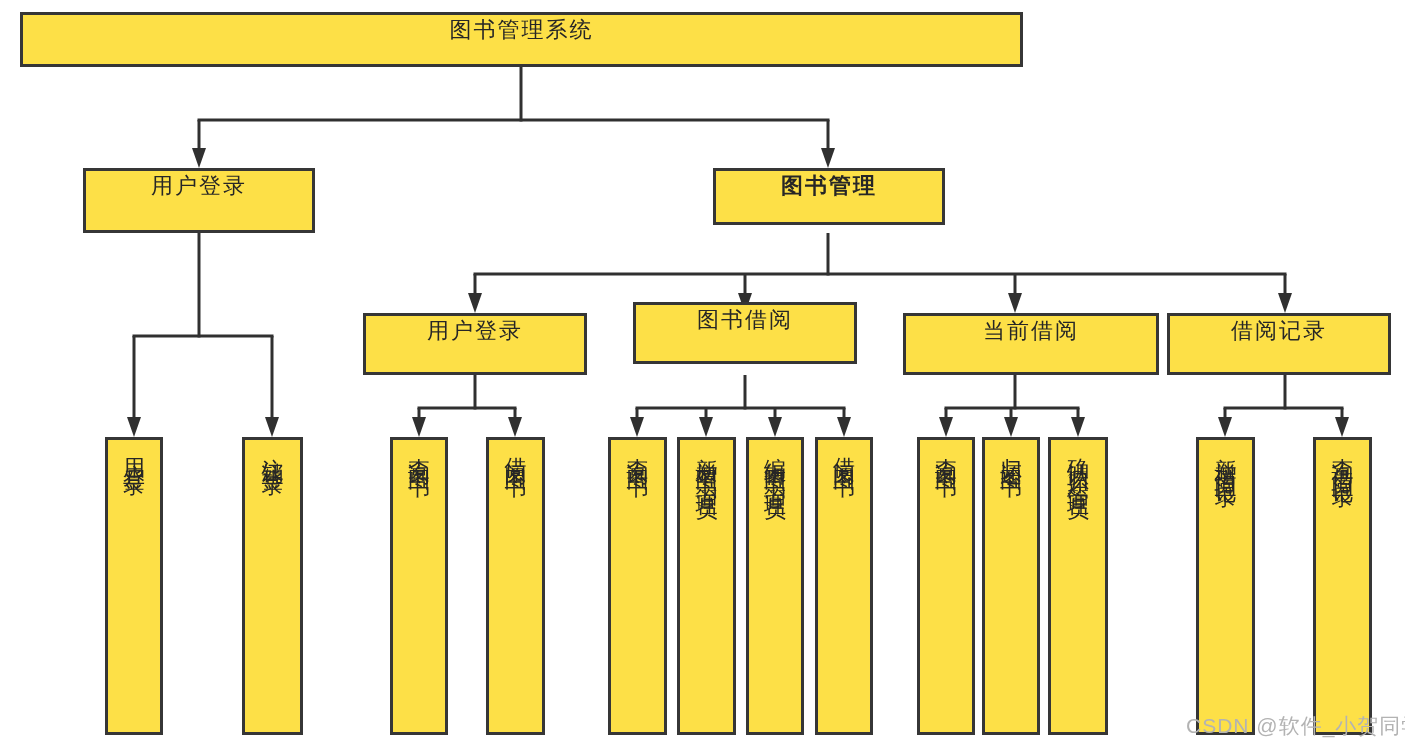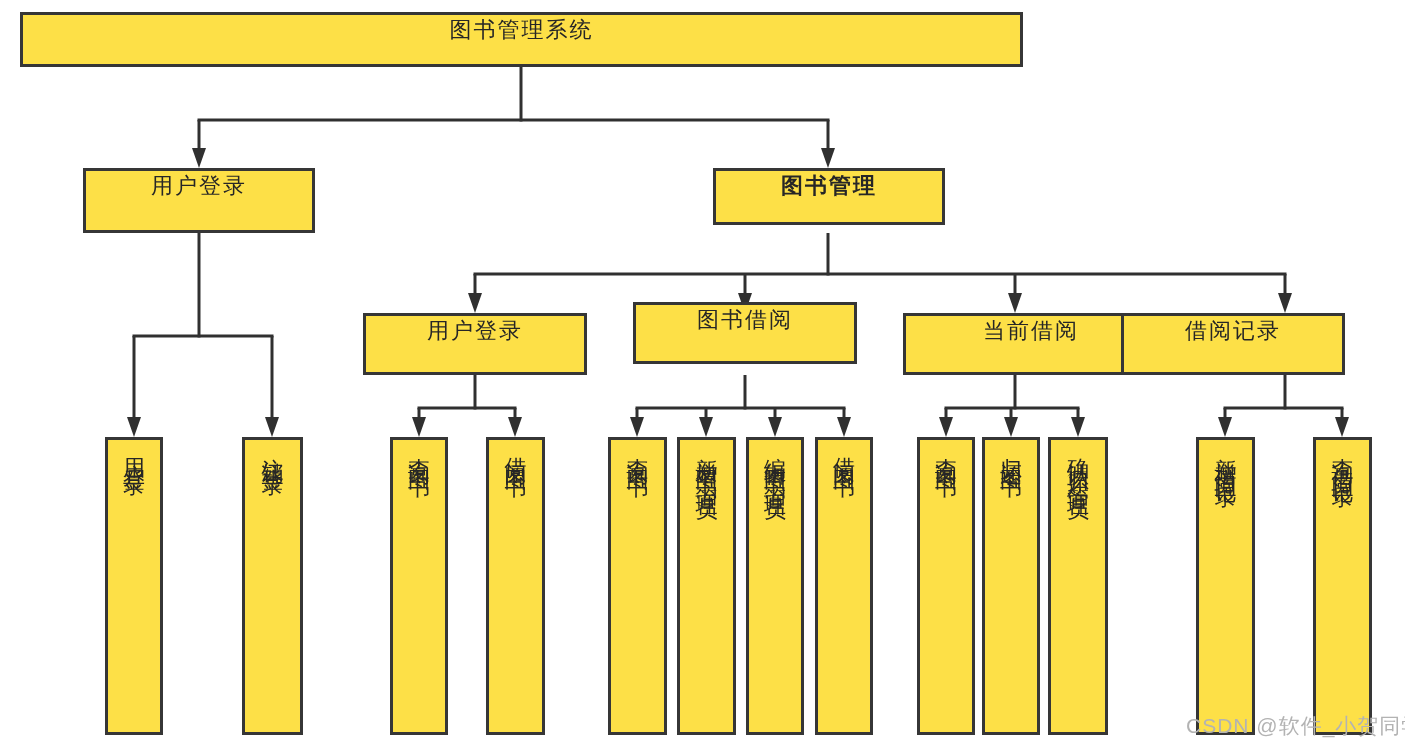--- a/index.html
+++ b/index.html
@@ -155,21 +155,21 @@
 
   <div class="node h-node" style="left:363px; top:313px; width:224px; height:62px;">
     <span>用户登录</span>
   </div>
   <div class="node h-node" style="left:633px; top:302px; width:224px; height:62px;">
     <span>图书借阅</span>
   </div>
   <div class="node h-node" style="left:903px; top:313px; width:256px; height:62px;">
     <span>当前借阅</span>
   </div>
-  <div class="node h-node" style="left:1121px; top:313px; width:224px; height:62px;">
+  <div class="node h-node" style="left:1167px; top:313px; width:224px; height:62px;">
     <span>借阅记录</span>
   </div>
 
   <div class="node v-node" style="left:105px; top:437px; width:58px; height:298px;">
     <span>用户登录</span>
   </div>
   <div class="node v-node" style="left:242px; top:437px; width:61px; height:298px;">
     <span>注销登录</span>
   </div>
 

